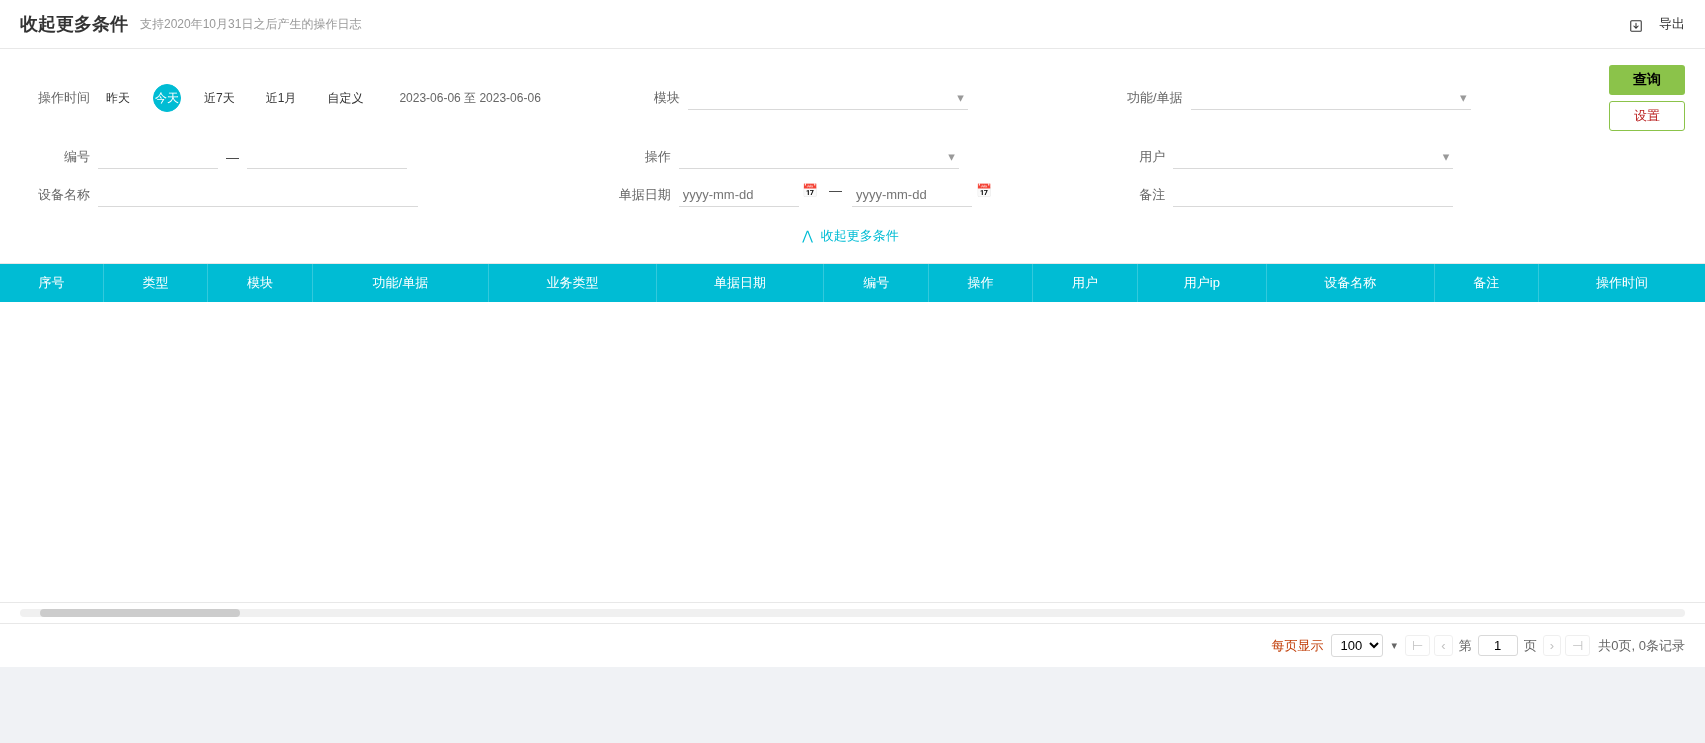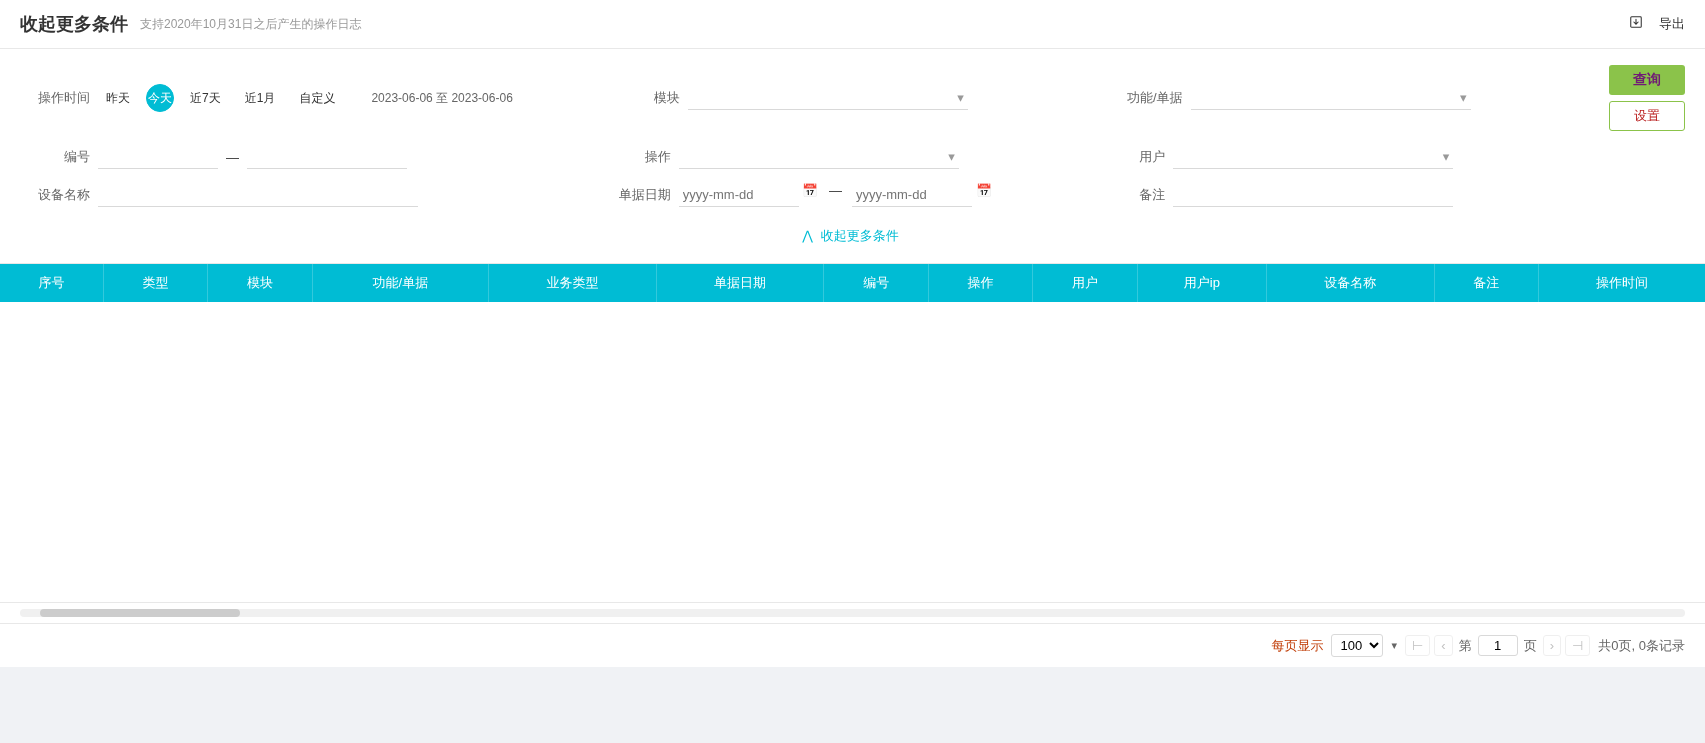--- a/index.html
+++ b/index.html
@@ -23,21 +23,21 @@
       color: #999;
     }
     .header-right {
       margin-left: auto;
       display: flex;
       align-items: center;
       gap: 8px;
     }
     .export-btn {
       display: flex;
-      align-items: flex-start;
+      align-items: flex-end;
       gap: 16px;
       background: none;
       border: none;
       color: #333;
       cursor: pointer;
       font-size: 13px;
     }
 
     .filter-area {
       background: #fff;
@@ -53,21 +53,21 @@
     .filter-label {
       width: 70px;
       text-align: right;
       color: #666;
       flex-shrink: 0;
       margin-right: 8px;
     }
     .time-buttons {
       display: flex;
       align-items: center;
-      gap: 8px;
+      gap: 15px;
     }
     .time-btn {
       padding: 2px 8px;
       border: 1px solid #d9d9d9;
       border-radius: 3px;
       background: #fff;
       cursor: pointer;
       font-size: 12px;
       color: #333;
     }
@@ -131,21 +131,21 @@
       pointer-events: none;
     }
     .action-buttons {
       display: flex;
       flex-direction: column;
       gap: 6px;
       margin-left: 20px;
     }
     .query-btn {
       background: #8bc34a;
-      color: #701a75;
+      color: #000000;
       border: none;
       padding: 6px 24px;
       border-radius: 3px;
       cursor: pointer;
       font-size: 14px;
       font-weight: bold;
     }
     .settings-btn {
       background: #fff;
       color: #b91c1c;

